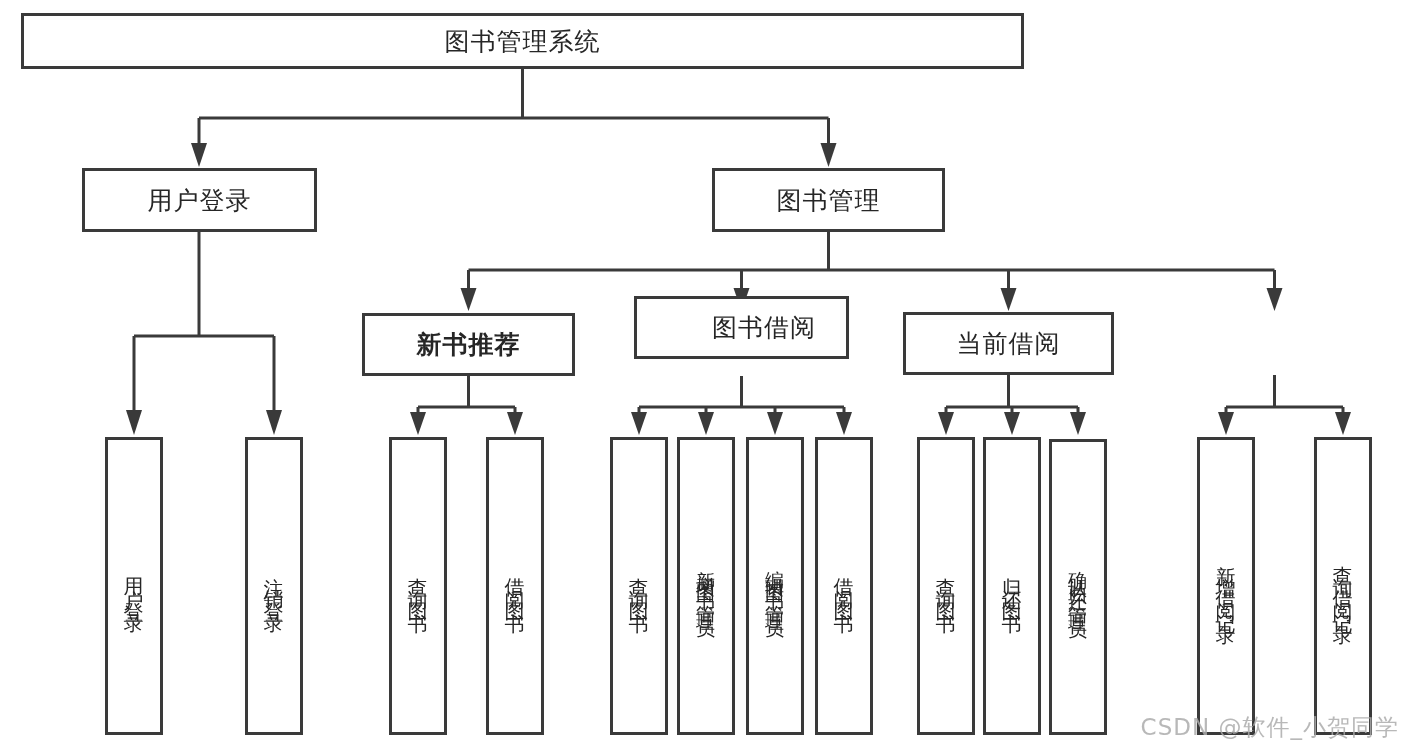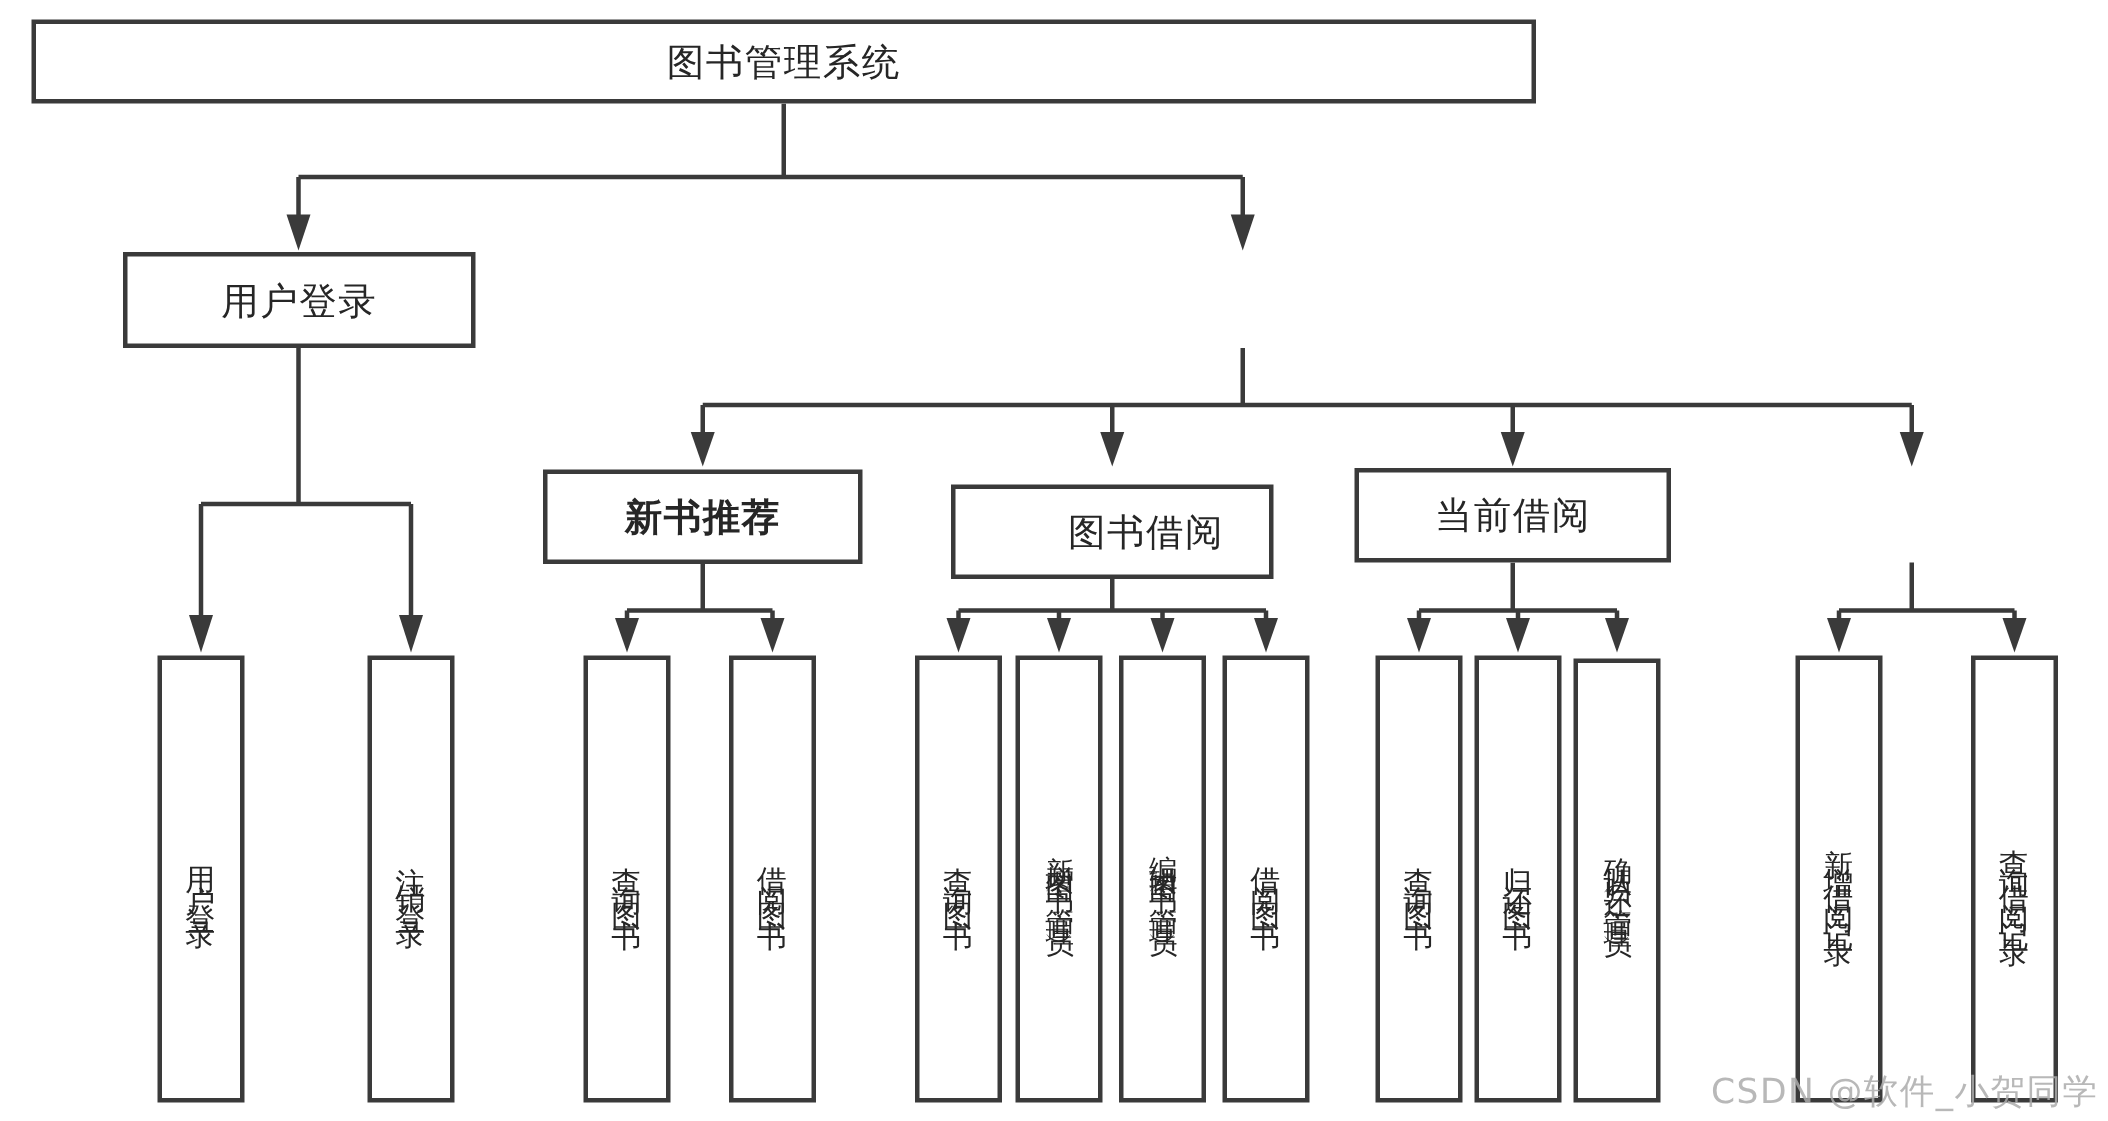--- a/index.html
+++ b/index.html
@@ -86,25 +86,28 @@
     </g>
   </svg>
 
   <div class="node hnode" style="left:21px;top:13px;width:1003px;height:56px;">
     <span>图书管理系统</span>
   </div>
 
   <div class="node hnode" style="left:82px;top:168px;width:235px;height:64px;">
     <span>用户登录</span>
   </div>
+  <div class="node hnode" style="left:712px;top:168px;width:233px;height:64px;">
+    <span>图书管理</span>
+  </div>
 
   <div class="node hnode" style="left:362px;top:313px;width:213px;height:63px;font-weight:bold;">
     <span>新书推荐</span>
   </div>
-  <div class="node hnode" style="left:634px;top:323px;width:215px;height:63px;padding-left:45px;">
+  <div class="node hnode" style="left:634px;top:296px;width:215px;height:63px;padding-left:45px;">
     <span>图书借阅</span>
   </div>
   <div class="node hnode" style="left:903px;top:312px;width:211px;height:63px;">
     <span>当前借阅</span>
   </div>
 
   <div class="node leaf" style="left:105px;">
     <span class="vtext">用户登录</span>
   </div>
   <div class="node leaf" style="left:245px;">

